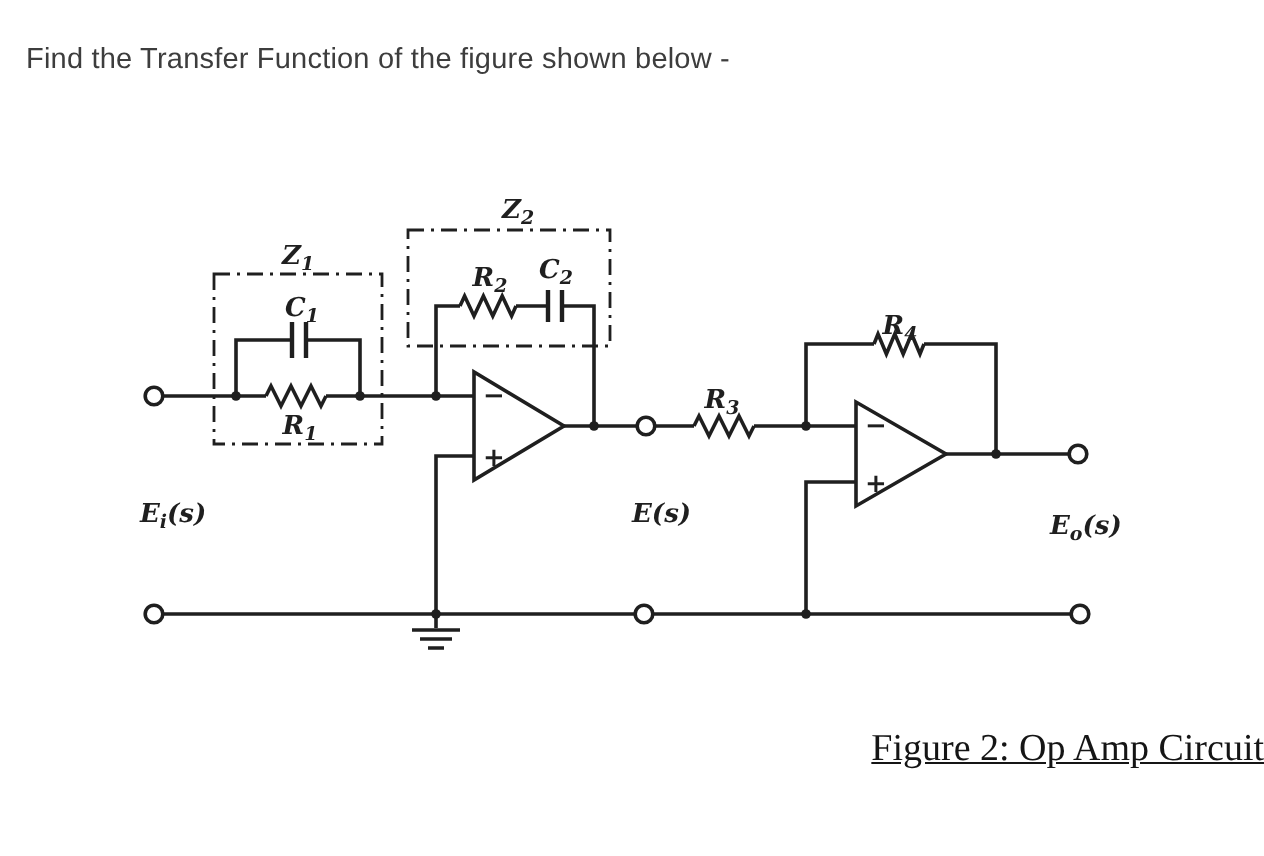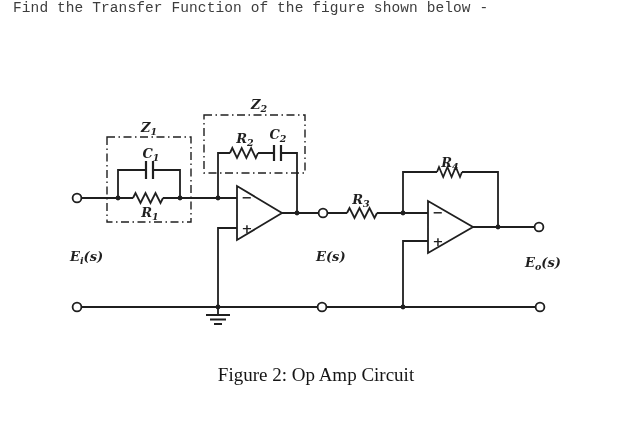--- a/index.html
+++ b/index.html
@@ -14,35 +14,36 @@
     position: relative;
     width: 632px;
     height: 428px;
     background: var(--background);
     overflow: hidden;
     font-family: "Liberation Sans", sans-serif;
   }
   .title {
     position: absolute;
     left: 13px;
-    top: 0;
-    font-family: Liberation Mono, monospace;
+    top: 22px;
+    font-family: Liberation Sans, sans-serif;
     font-size: 14.5px;
     color: var(--title_text);
     letter-spacing: 0.1px;
   }
   .caption {
     position: absolute;
     top: 364px;
     left: 0;
     width: 100%;
-    text-align: center;
+    text-align: right;
     font-family: "Liberation Serif", "DejaVu Serif", serif;
     font-size: 19px;
     color: var(--caption_text);
+    text-decoration: underline;
   }
   svg.circuit { position: absolute; left: 0; top: 0; }
   .w    { fill: none; stroke: var(--line); stroke-width: 1.8; stroke-linecap: butt; stroke-linejoin: miter; }
   .plate{ fill: none; stroke: var(--line); stroke-width: 2.2; }
   .tri  { fill: var(--background); stroke: var(--line); stroke-width: 1.8; stroke-linejoin: miter; }
   .dashbox { fill: none; stroke: var(--line); stroke-width: 1.4; stroke-dasharray: 8 3.5 1.5 3.5; }
   .dot  { fill: var(--line); stroke: none; }
   .term { fill: var(--background); stroke: var(--line); stroke-width: 1.8; }
   .lbl  { font-family: "DejaVu Serif", "Liberation Serif", serif; font-style: italic; font-weight: 700;
           font-size: 13px; fill: var(--line); }

